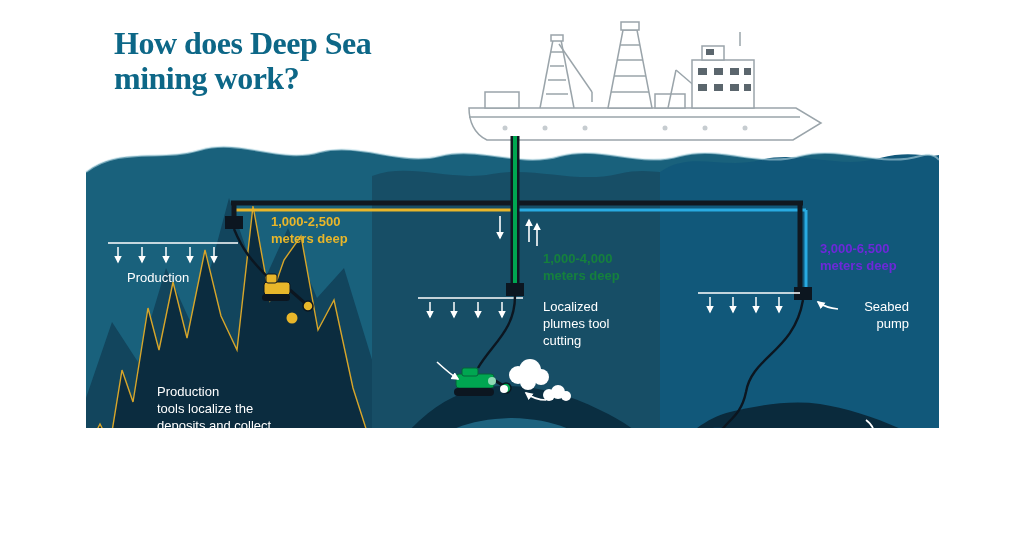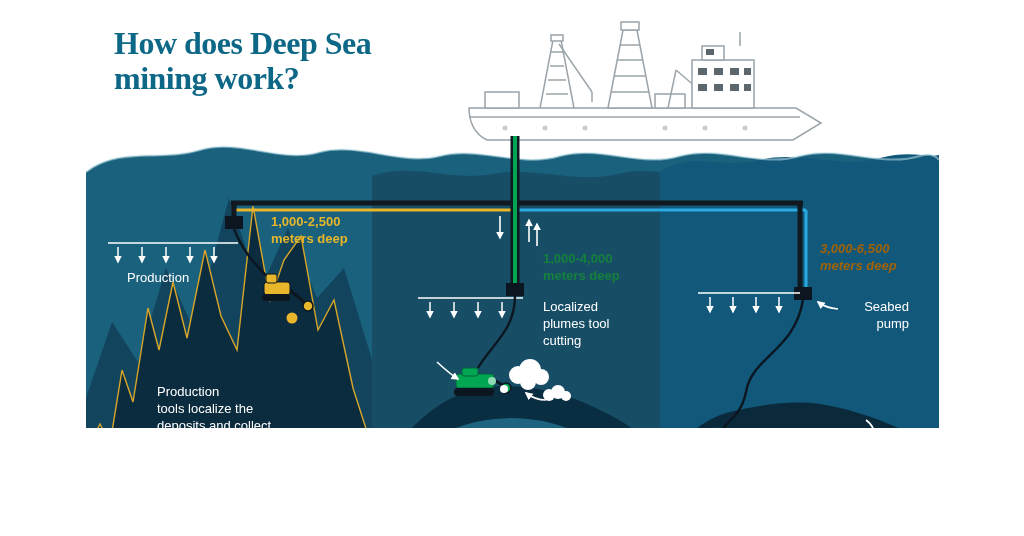--- a/index.html
+++ b/index.html
@@ -5,21 +5,21 @@
   html,body{margin:0;padding:0;background:#fff;}
   .stage{position:relative;width:1024px;height:428px;background:#ffffff;overflow:hidden;
          font-family:"Liberation Sans",sans-serif;}
   svg.scene{position:absolute;left:0;top:0;}
   .label{position:absolute;color:#ffffff;font-size:13px;line-height:1.3;white-space:pre-line;}
   .title{position:absolute;left:114px;top:26px;font-family:"Liberation Serif",serif;
          font-weight:700;font-size:32px;line-height:1.08;color:#0d6787;letter-spacing:-0.5px;}
   .depth{font-weight:700;}
   .c-yellow{color:#e8b62a;}
   .c-green{color:#15803d;}
-  .c-blue{color:#a16207;font-style:italic;}
+  .c-blue{color:#6d28d9;}
 </style>
 </head>
 <body>
 
 <div class="stage">
 
 <svg class="scene" width="1024" height="536" viewBox="0 0 1024 536">
   <defs>
     <marker id="aw" markerWidth="6" markerHeight="6" refX="4" refY="2.5" orient="auto">
       <path d="M0,0 L5,2.5 L0,5 Z" fill="#ffffff"></path>

